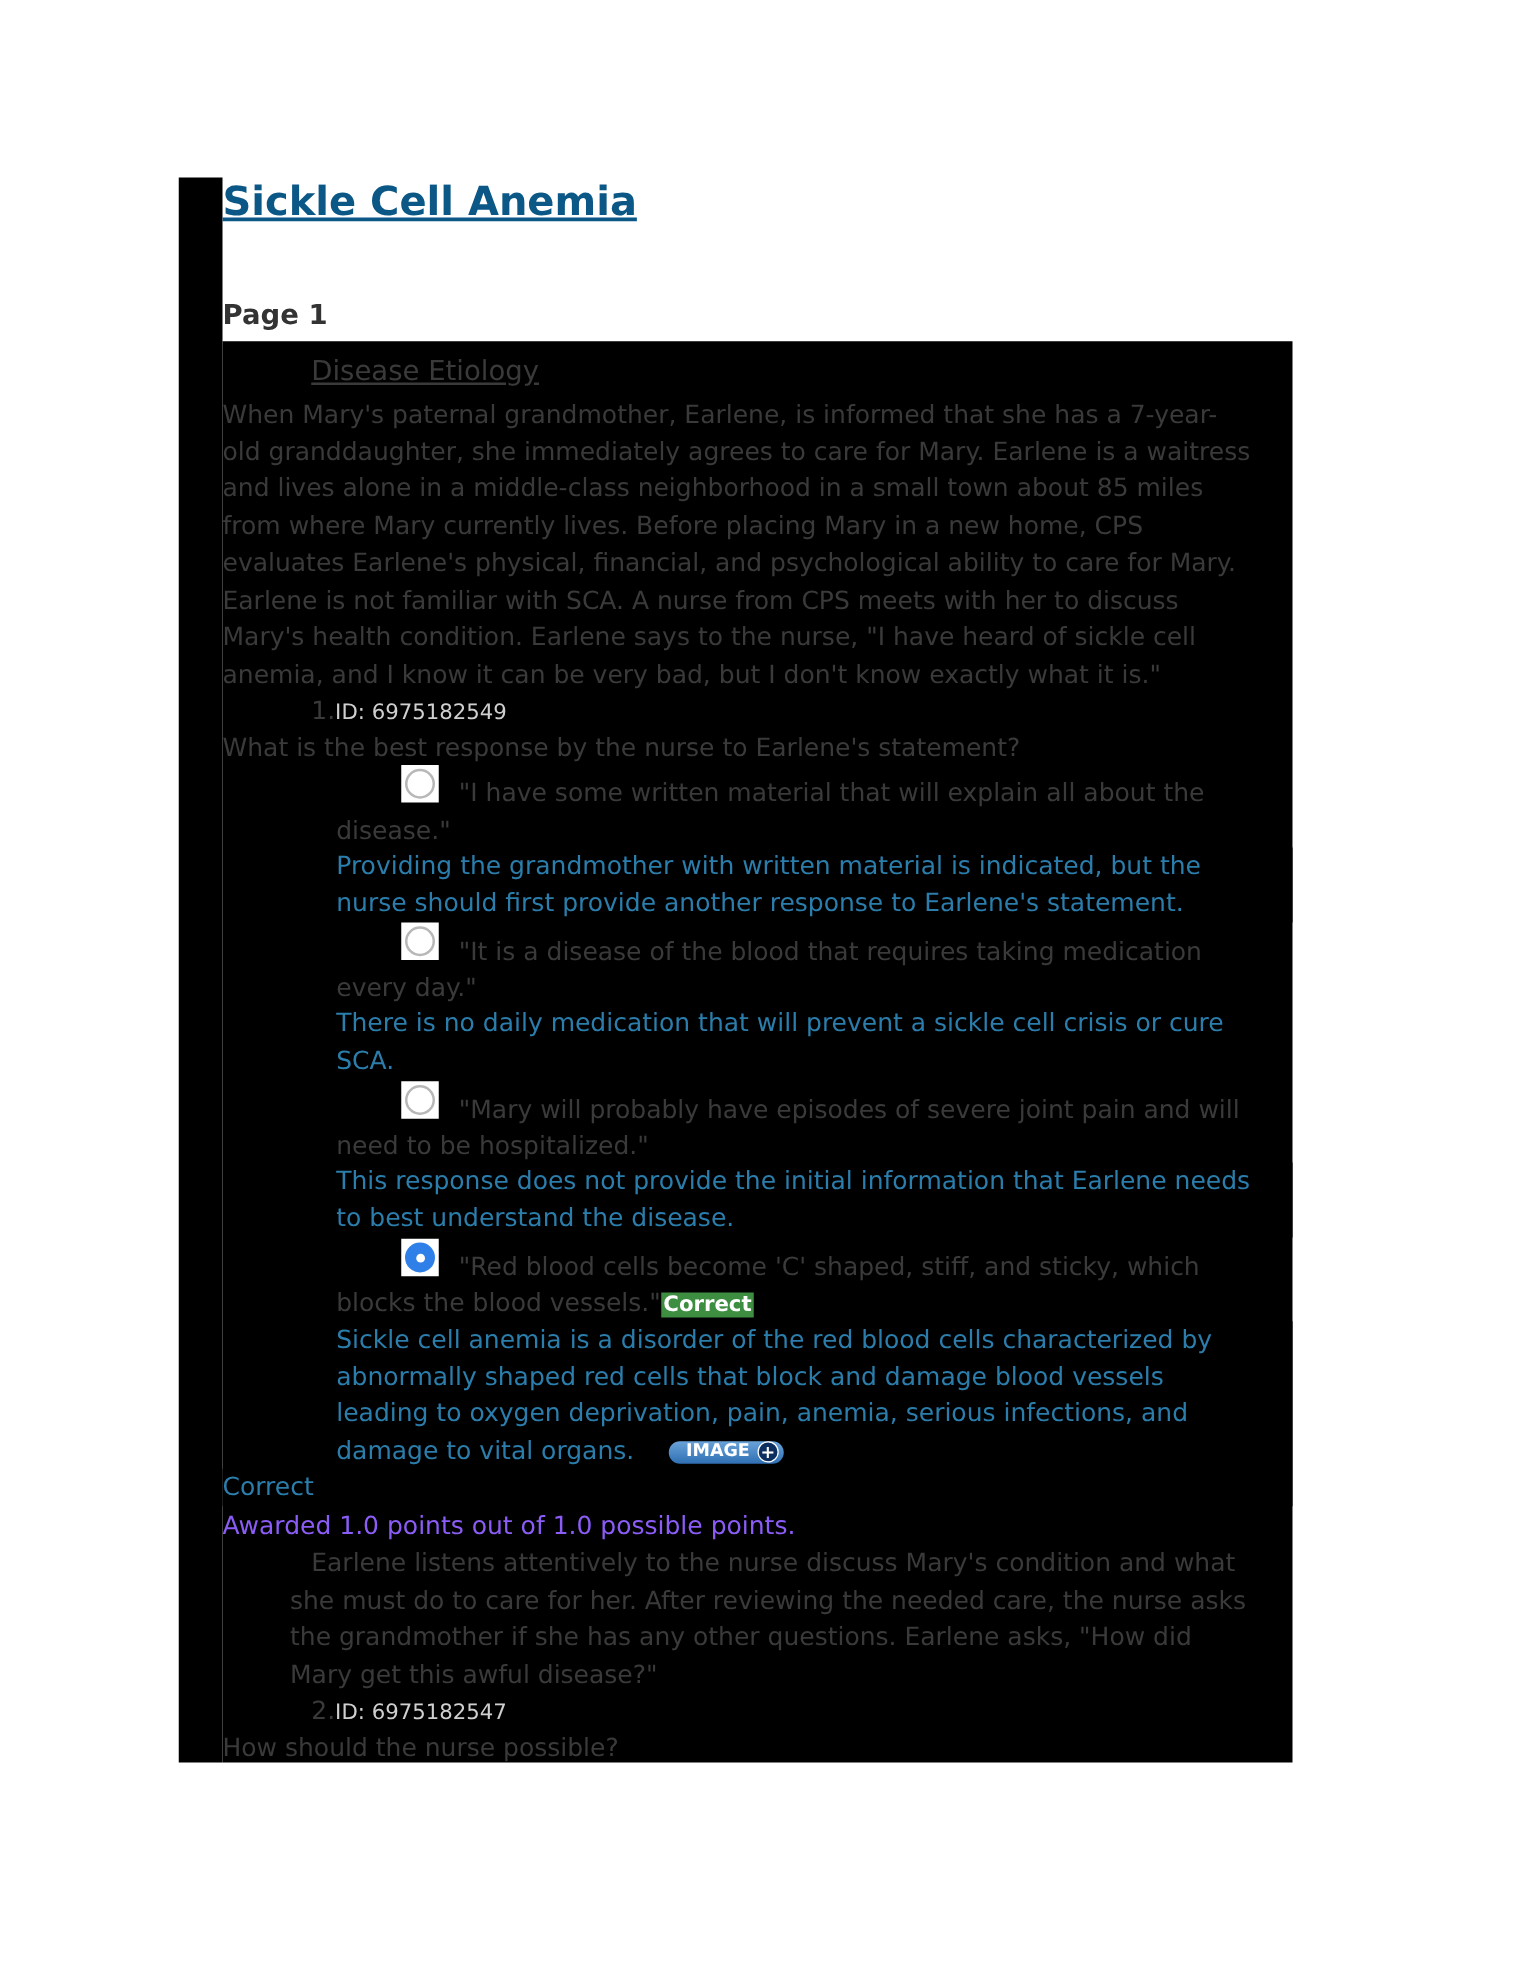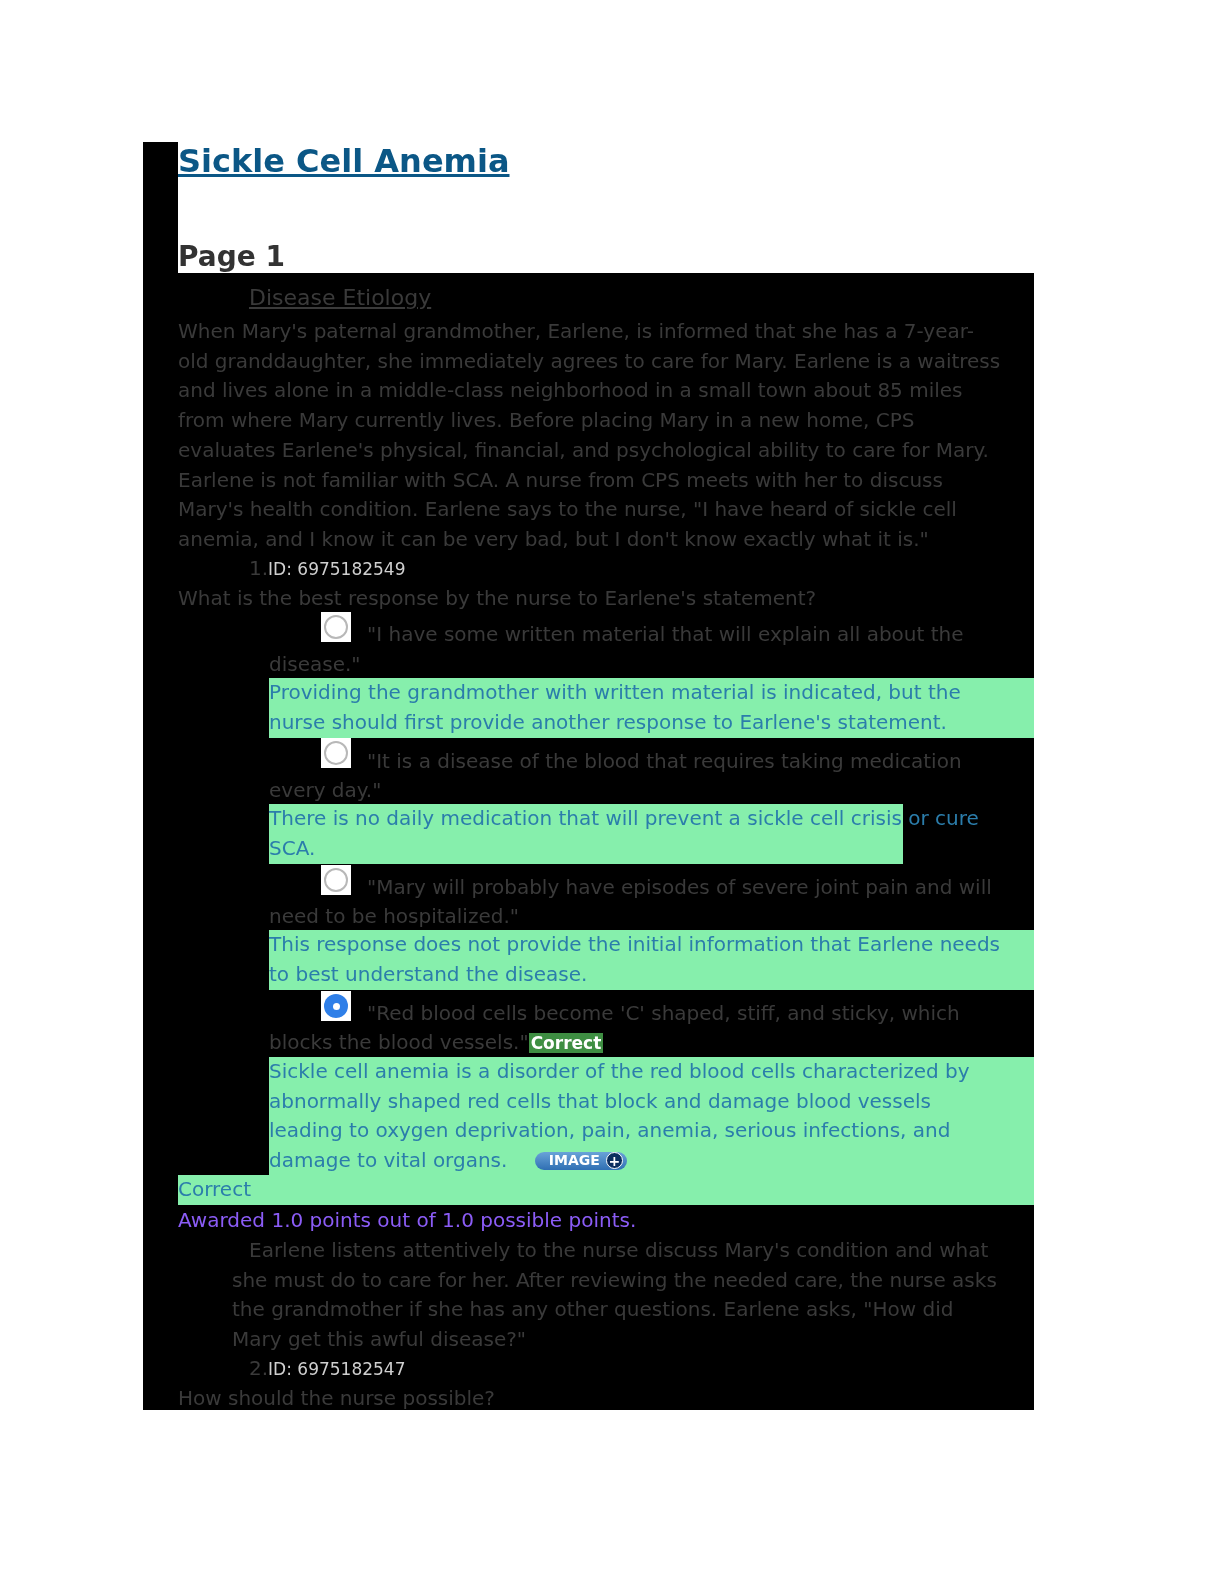--- a/index.html
+++ b/index.html
@@ -1,23 +1,23 @@
 <!DOCTYPE html>
 <html><head>
 <meta charset="utf-8">
 <style>
   html, body { margin: 0; padding: 0; background: #ffffff; }
   body { width: 1224px; height: 1584px; position: relative; overflow: hidden;
          font-family: "DejaVu Sans", sans-serif; }
   .abs { position: absolute; }
   .black { background: #000; }
   .txt { font-size: 20px; line-height: 29.7px; color: #3a3a3a; white-space: nowrap; }
-  .fb { background: #86efac; color: #2b7dab; }
+  .fb { background: #000000; color: #2b7dab; }
   .title { font-size: 32px; font-weight: bold; color: #0b5786; text-decoration: underline; }
-  .page { font-size: 28px; font-weight: bold; color: #333; }
+  .page { font-size: 22px; font-weight: bold; color: #333; }
   .sect { font-size: 22px; color: #3a3a3a; text-decoration: underline; }
   .qid { font-size: 17px; color: #cfcfcf; }
   .qnum { font-size: 20px; color: #3a3a3a; }
   .radio { width: 30px; height: 30px; background: #fff; display: flex; align-items: center; justify-content: center; }
   .radio .ring { width: 24px; height: 24px; border-radius: 50%; border: 2px solid #b8b8b8; box-sizing: border-box; background: #fff; }
   .radio.sel .ring { border: none; background: #2f7fe8; display: flex; align-items: center; justify-content: center; }
   .radio.sel .dot { width: 7px; height: 7px; border-radius: 50%; background: #fff; }
   .badge { background: #3e8e42; color: #fff; font-weight: bold; font-size: 17px; padding: 0 2px; }
   .imgbtn { display: inline-flex; align-items: center; height: 18px; border-radius: 9px;
             background: linear-gradient(#6aa3d8, #2f6fb3); color: #fff; font-weight: bold; font-size: 14px;

